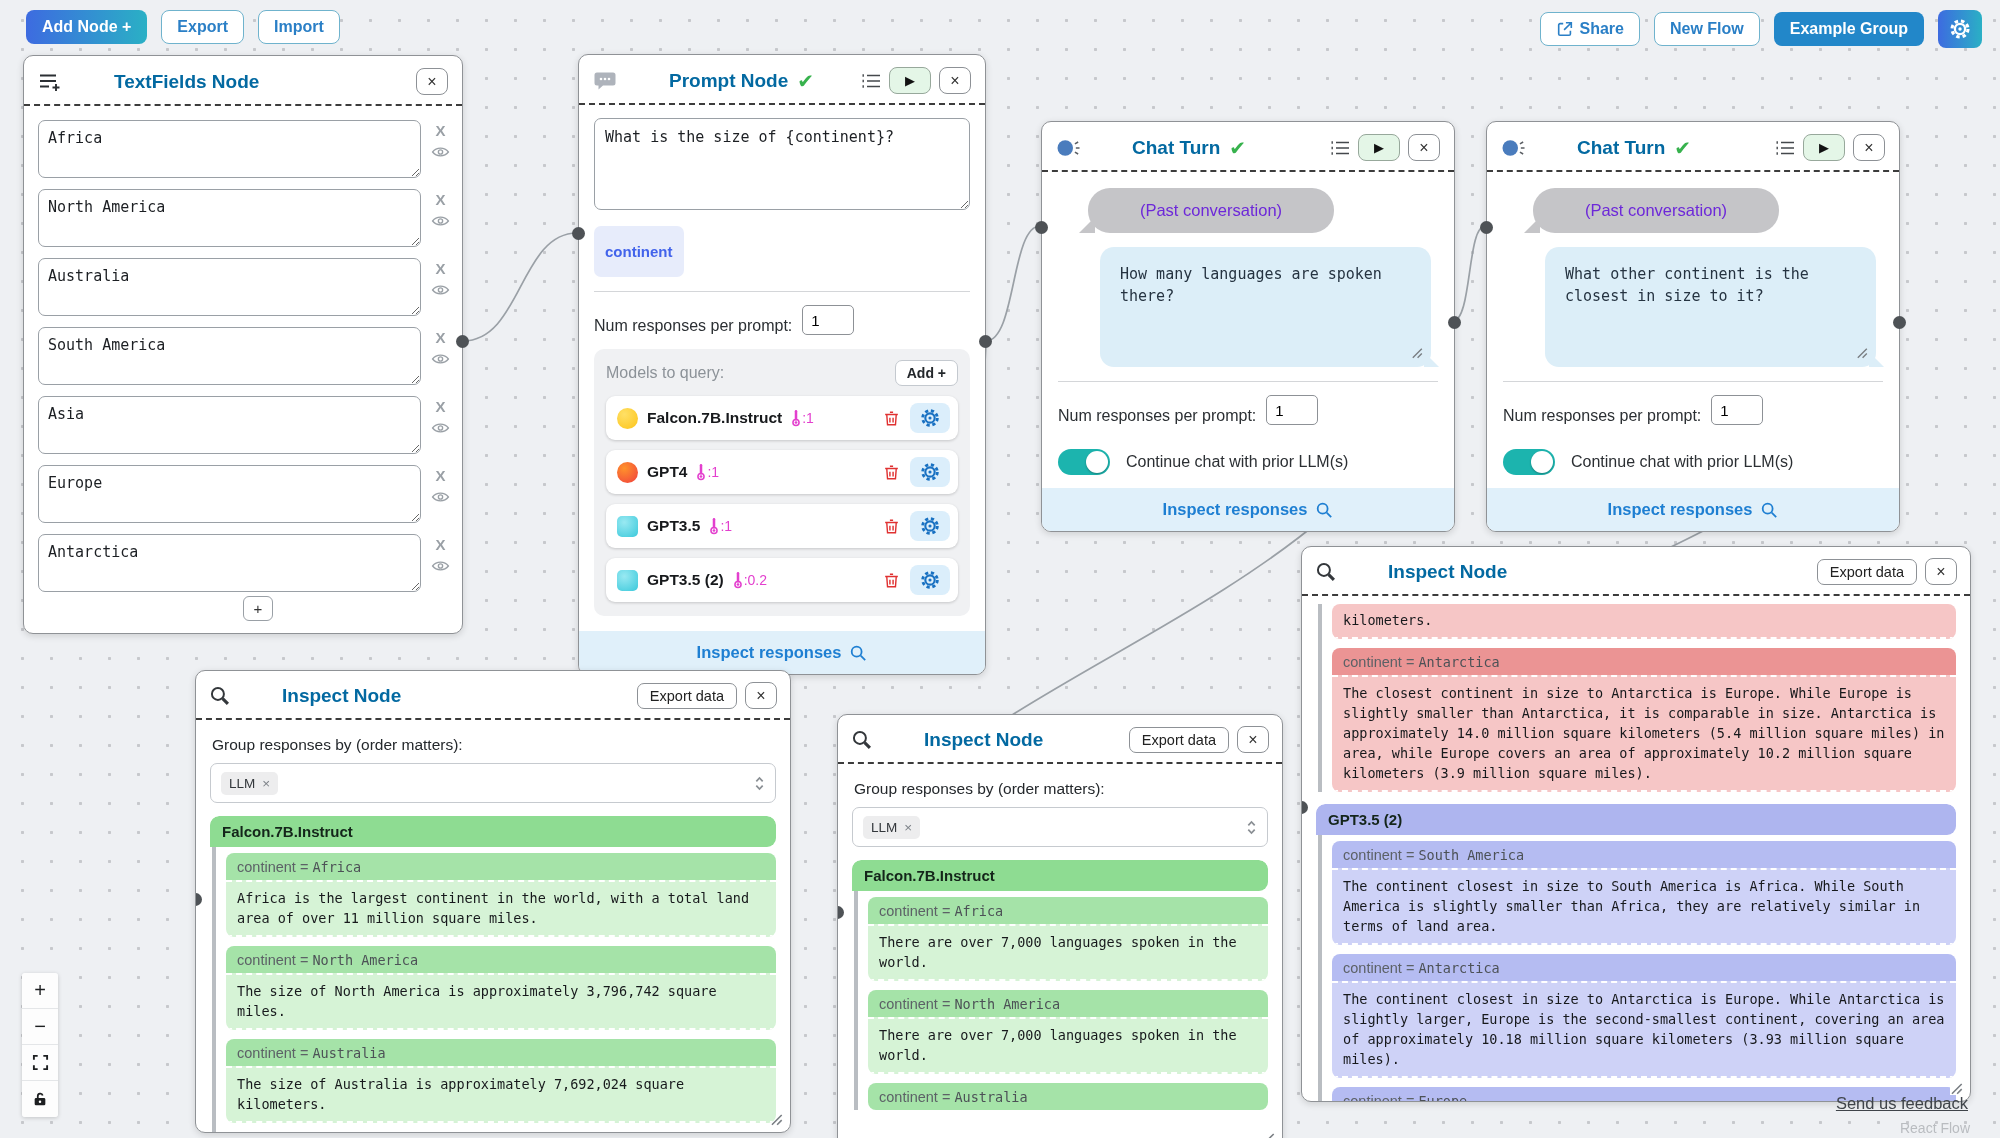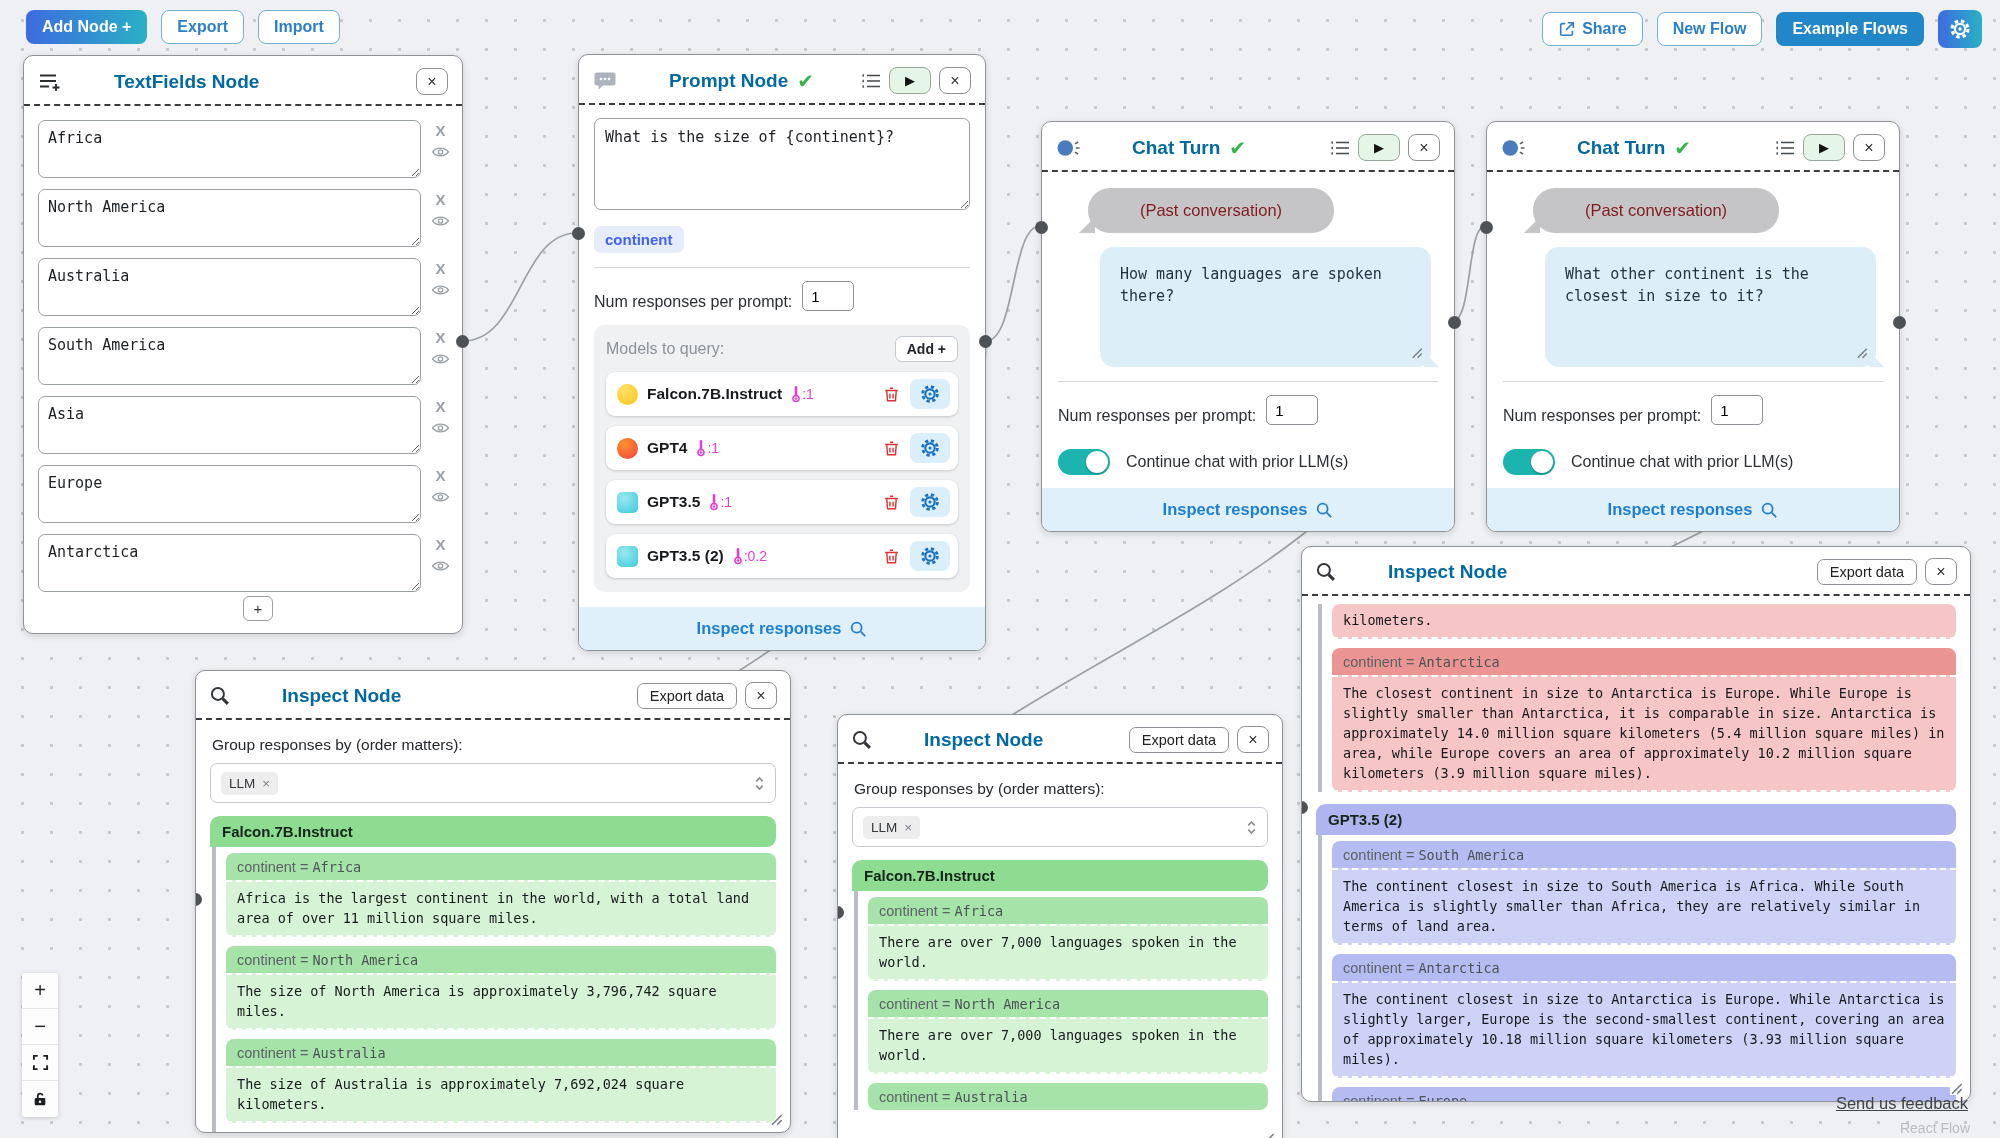--- a/index.html
+++ b/index.html
@@ -42,21 +42,21 @@
   .fic{display:flex;flex-direction:column;align-items:center;gap:7px;padding-top:3px;}
   .xgray{color:#9aa0a6;font-size:15px;font-weight:700;cursor:pointer;line-height:1;}
   .plusbtn{width:30px;height:25px;border:1.3px solid #9aa0a6;border-radius:6px;background:#fff;
            font-size:15px;color:#333;margin:4px 0 0 205px;display:flex;align-items:center;justify-content:center;cursor:pointer;}
 
   
   .pbody{padding:13px 15px 0 15px;}
   .ptext{width:100%;height:92px;box-sizing:border-box;resize:both;border:1.3px solid #9aa0a6;border-radius:7px;
          font-family:"DejaVu Sans Mono","Liberation Mono",monospace;font-size:15px;color:#1c1f23;padding:9px 10px;outline:none;}
   .chip{display:inline-block;margin-top:12px;background:#e7ecfb;color:#4263eb;font-weight:700;
-        font-size:15px;padding:5px 11px;border-radius:7px;}
+        font-size:15px;padding:17px 11px;border-radius:7px;}
   .thinhr{border:none;border-top:1.4px solid #d4d6d9;margin:14px 0 0 0;}
   .numrow{display:flex;align-items:flex-end;gap:10px;margin-top:13px;font-size:16px;color:#2b2f33;}
   .numin{width:40px;height:26px;border:1.3px solid #8d9196;border-radius:5px;font-size:15px;text-align:left;padding-left:8px;}
   .mpanel{margin-top:14px;background:#f0f1f3;border-radius:10px;padding:11px 12px 12px 12px;}
   .mphd{display:flex;align-items:center;margin-bottom:10px;}
   .mplabel{color:#8c9298;font-size:16px;}
   .addbtn{margin-left:auto;background:#fff;border:1.4px solid #c4c9cf;border-radius:7px;
           font-weight:700;font-size:14px;color:#23272b;padding:4px 11px;cursor:pointer;}
   .mrow{display:flex;align-items:center;gap:9px;background:#fff;border-radius:9px;
         box-shadow:0 1px 3px rgba(0,0,0,.18);padding:7px 8px 7px 11px;margin-bottom:10px;}
@@ -69,21 +69,21 @@
   .mic.bot{background:radial-gradient(circle at 35% 30%,#99e9f2,#3bc9db);border-radius:5px;}
   .trash{margin-left:auto;color:#e03131;cursor:pointer;display:flex;}
   .gearpill{background:#dbeefb;border-radius:8px;padding:4px 9px;color:#1971c2;cursor:pointer;display:flex;align-items:center;}
   .nfoot{margin-top:15px;background:#e0f0fa;border-radius:0 0 9px 9px;padding:12px 0;
          display:flex;align-items:center;justify-content:center;gap:8px;color:#1e7fd2;
          font-weight:700;font-size:16.5px;cursor:pointer;}
 
   
   .cbody{padding:12px 16px 0 16px;}
   .gbubble{position:relative;margin:4px 0 14px 30px;background:#c5c5c8;border-radius:22px;
-           width:246px;padding:13px 0;text-align:center;color:#7f1d1d;font-size:16.5px;}
+           width:246px;padding:13px 0;text-align:center;color:#6d28d9;font-size:16.5px;}
   .gbubble:after{content:"";position:absolute;left:-9px;bottom:0;width:0;height:0;
            border-bottom:16px solid #c5c5c8;border-left:16px solid transparent;}
   .bbubble{position:relative;margin-left:42px;background:#dceef8;border-radius:14px;
            width:331px;box-sizing:border-box;padding:17px 18px 30px 20px;color:#253341;}
   .bbubble:after{content:"";position:absolute;right:-8px;bottom:0;width:0;height:0;
            border-bottom:15px solid #dceef8;border-right:15px solid transparent;}
   .bmsg{font-family:"DejaVu Sans Mono","Liberation Mono",monospace;font-size:15px;line-height:1.45;}
   .grip{position:absolute;right:8px;bottom:8px;}
   .togrow{display:flex;align-items:center;gap:16px;margin-top:24px;font-size:16px;color:#2b2f33;}
   .tog{position:relative;width:52px;height:26px;border-radius:13px;background:#1cb4ae;flex:none;cursor:pointer;}
@@ -155,21 +155,21 @@
     <button class="btn">
       <span style="display:flex;">
         <svg width="18" height="18" viewBox="0 0 20 20" stroke="#2a7fc6" stroke-width="1.8" fill="none">
           <path d="M8 4H4.5A1.5 1.5 0 0 0 3 5.5v10A1.5 1.5 0 0 0 4.5 17h10a1.5 1.5 0 0 0 1.5-1.5V12"></path>
           <path d="M11 3h6v6M17 3l-8 8"></path>
         </svg>
       </span>
       <span>Share</span>
     </button>
     <button class="btn">New Flow</button>
-    <button class="btn solid">Example Flows</button>
+    <button class="btn solid">Example Group</button>
     <button class="btn grad icononly" style="color:#fff;">
       <span style="display:flex;">
         <svg width="24" height="24" viewBox="0 0 24 24" stroke="currentColor">
           <circle cx="12" cy="12" r="8" fill="none" stroke-width="3.1" stroke-dasharray="3.5 2.9"></circle>
           <circle cx="12" cy="12" r="5.1" fill="none" stroke-width="2.3"></circle>
           <circle cx="12" cy="12" r="1.7" fill="currentColor" stroke="none"></circle>
         </svg>
       </span>
     </button>
   </div>

